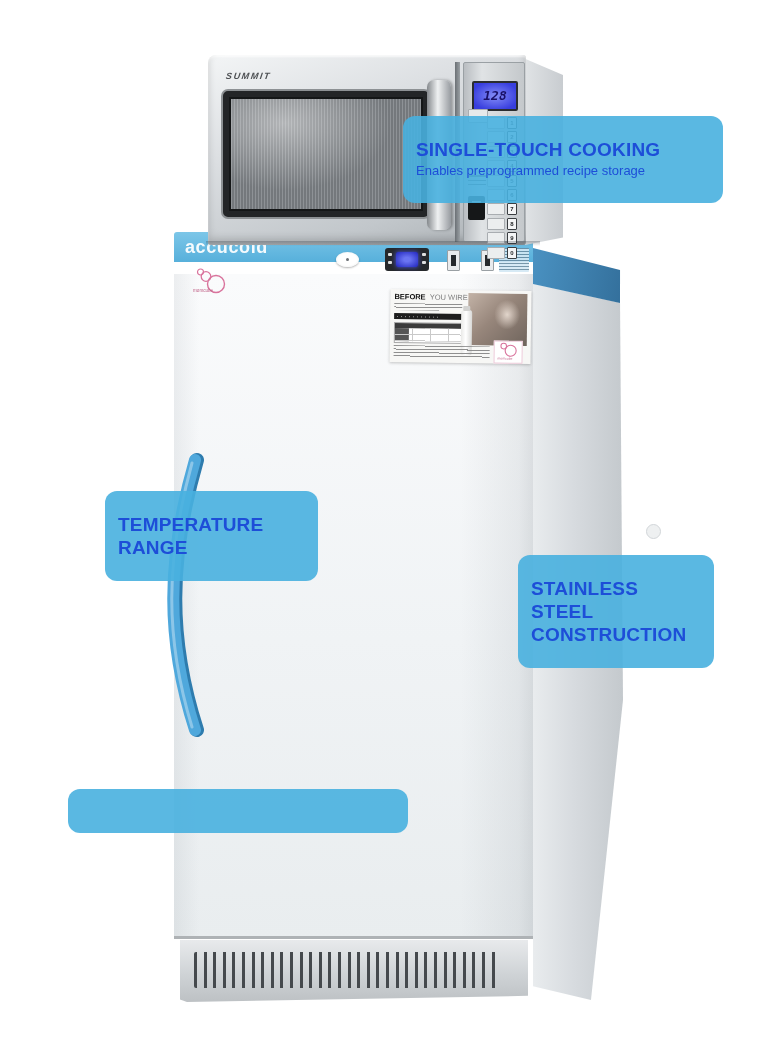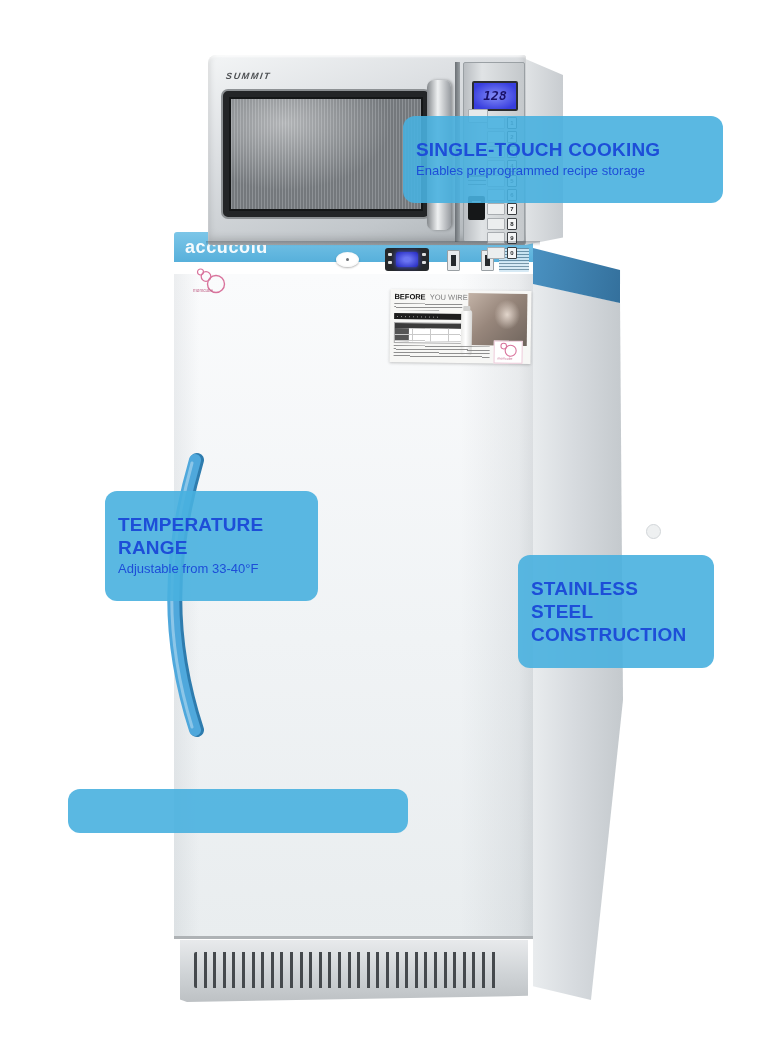--- a/index.html
+++ b/index.html
@@ -268,21 +268,20 @@
     </div>
     <div class="abs mw-shadow"></div>
   </div>
 
   <div class="callout co1">
     <div class="t">SINGLE-TOUCH COOKING</div>
     <div class="d">Enables preprogrammed recipe storage</div>
   </div>
   <div class="callout co3">
     <div class="t">TEMPERATURE RANGE</div>
-    <div class="d">Adjustable from 33-40°F</div>
   </div>
   <div class="callout co4">
     <div class="t">STAINLESS STEEL CONSTRUCTION</div>
   </div>
   <div class="callout co5">
   </div>
 
 </div>
 
 </body></html>

